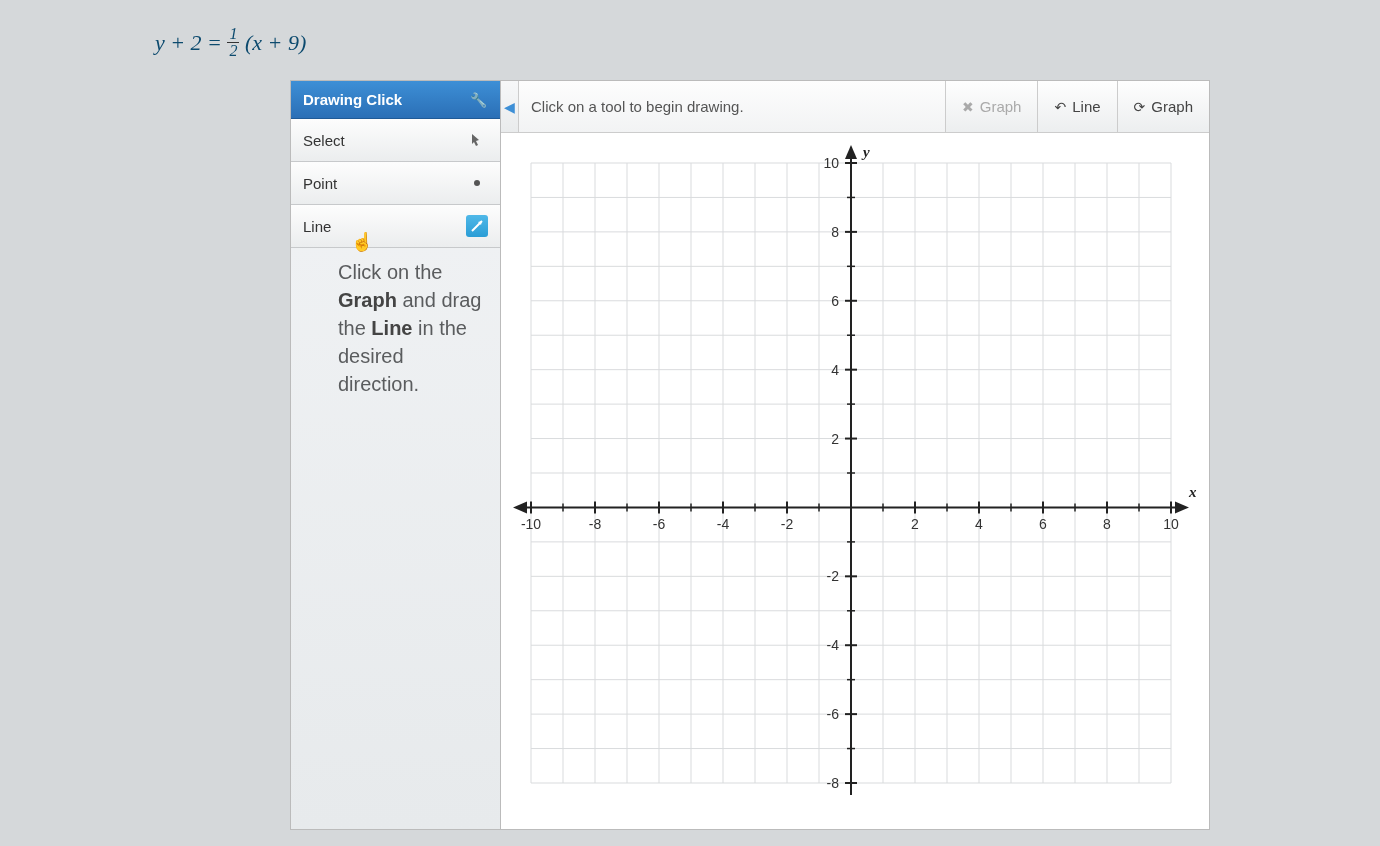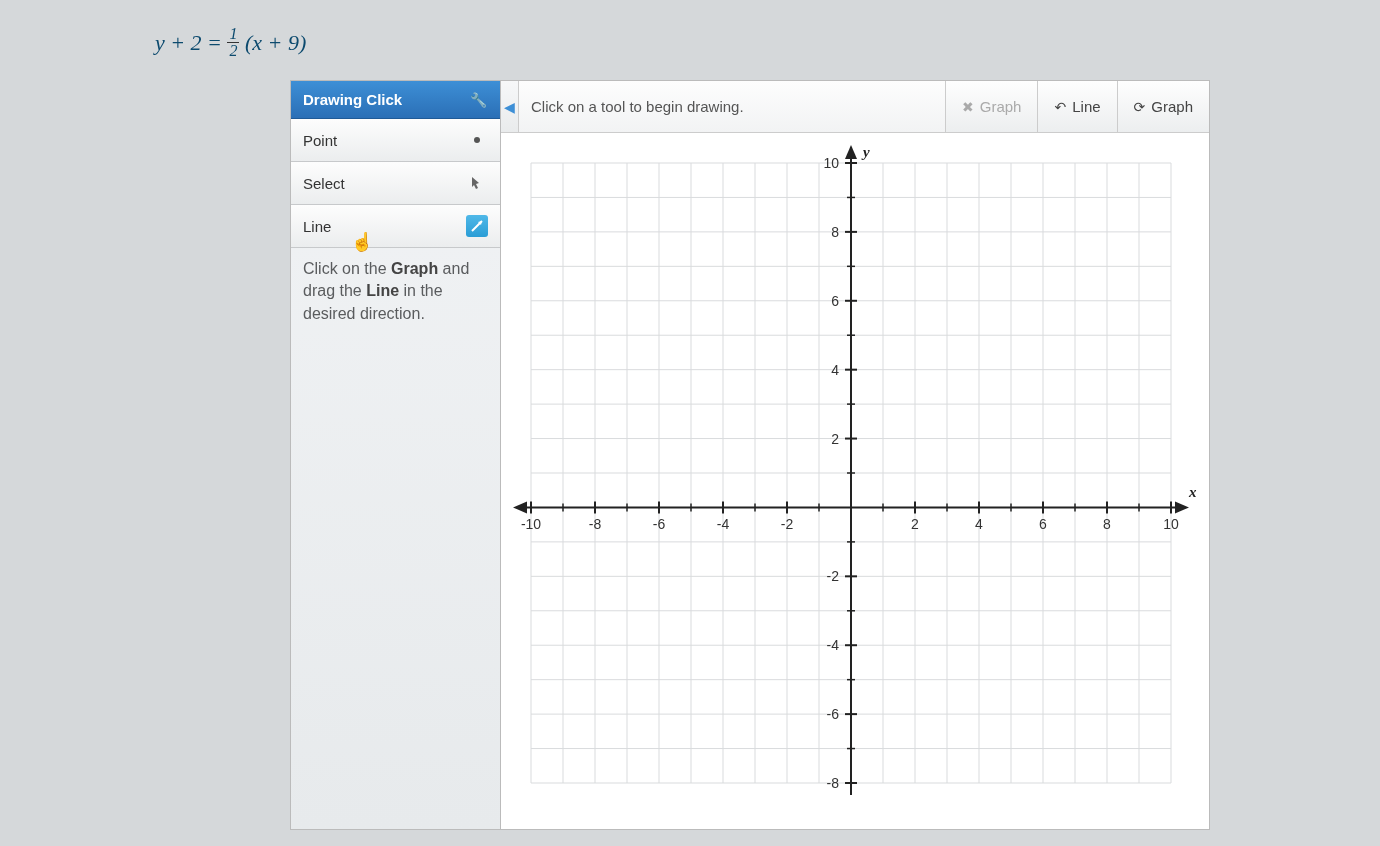--- a/index.html
+++ b/index.html
@@ -82,23 +82,24 @@
     font-size: 13px;
     color: #666;
   }
   .tool-item.selected .tool-icon-box {
     background: linear-gradient(#4fb8e8, #2a9dd6);
     border-radius: 3px;
     color: #fff;
   }
   .hint {
     padding: 10px 12px;
-    font-size: 16px;
+    font-size: 20px;
     color: #5a5c5e;
     line-height: 1.4;
+    margin-left: 35px;
   }
   .hint b { color: #444; }
 
   
   .topbar {
     position: absolute;
     top: 0; left: 210px; right: 0;
     height: 52px;
     border-bottom: 1px solid #ccc;
     display: flex;
@@ -166,33 +167,33 @@
 
 <div class="work-area">
 
   <div class="sidebar">
     <div class="tool-header">
       <span>Drawing Click</span>
       <span class="wrench">🔧</span>
     </div>
 
     <div class="tool-item">
+      <span>Select</span>
+      <span class="tool-icon-box">
+        <svg width="14" height="14" viewBox="0 0 14 14">
+            <path d="M2 1 L9 7 L6 8 L8 12 L6 13 L4 9 L2 11 Z" fill="#666"></path>
+          </svg>
+      </span>
+    </div>
+
+    <div class="tool-item">
       <span>Point</span>
       <span class="tool-icon-box">
         <svg width="10" height="10">
             <circle cx="5" cy="5" r="3" fill="#555"></circle>
-          </svg>
-      </span>
-    </div>
-
-    <div class="tool-item">
-      <span>Select</span>
-      <span class="tool-icon-box">
-        <svg width="14" height="14" viewBox="0 0 14 14">
-            <path d="M2 1 L9 7 L6 8 L8 12 L6 13 L4 9 L2 11 Z" fill="#666"></path>
           </svg>
       </span>
     </div>
 
     <div class="tool-item selected">
       <span>Line</span>
       <span class="tool-icon-box">
         <svg width="16" height="16">
             <line x1="3" y1="13" x2="13" y2="3" stroke="#fff" stroke-width="2"></line>
             <polygon points="13,3 9,4 12,7" fill="#fff"></polygon>

